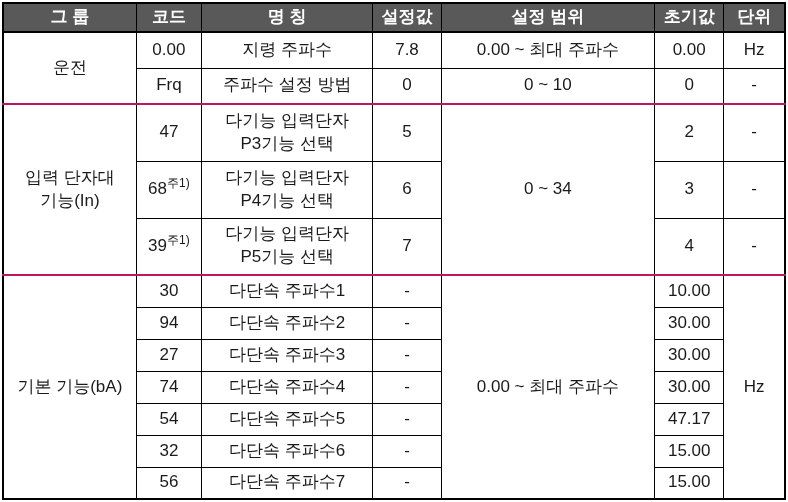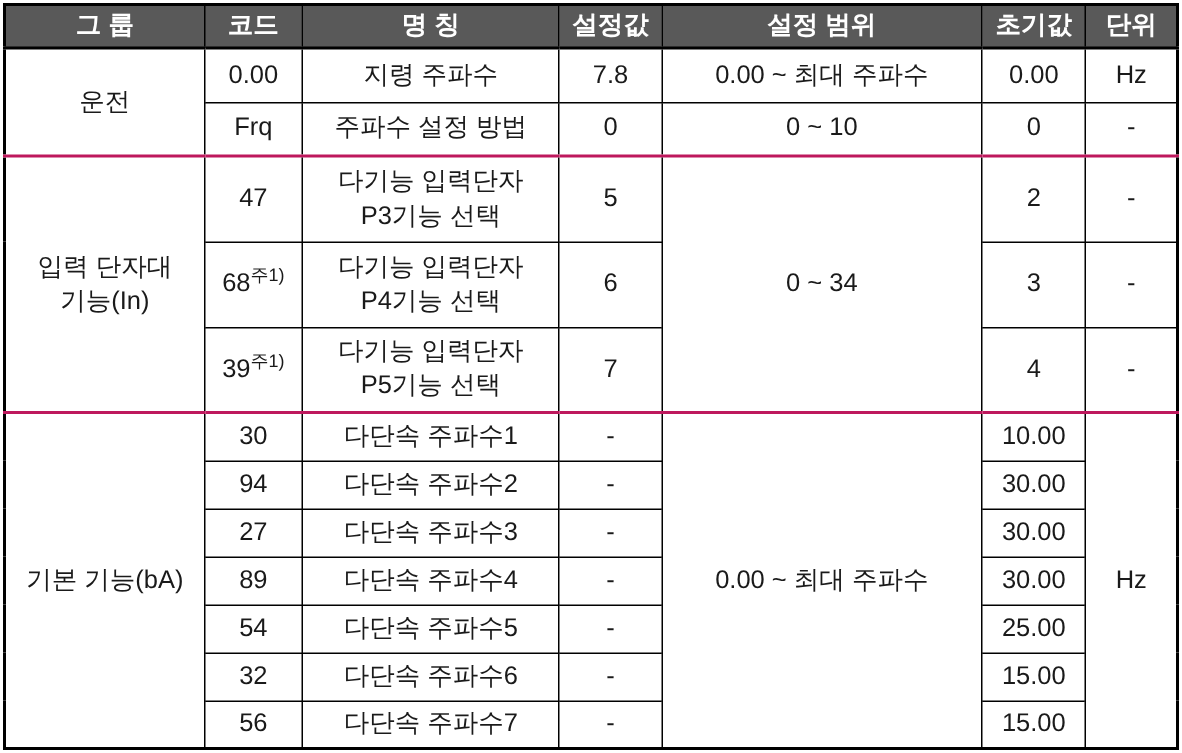--- a/index.html
+++ b/index.html
@@ -128,30 +128,30 @@
         <td>-</td>
         <td>30.00</td>
       </tr>
       <tr class="h-small">
         <td>27</td>
         <td class="name">다단속 주파수3</td>
         <td>-</td>
         <td>30.00</td>
       </tr>
       <tr class="h-small">
-        <td>89</td>
+        <td>74</td>
         <td class="name">다단속 주파수4</td>
         <td>-</td>
         <td>30.00</td>
       </tr>
       <tr class="h-small">
         <td>54</td>
         <td class="name">다단속 주파수5</td>
         <td>-</td>
-        <td>25.00</td>
+        <td>47.17</td>
       </tr>
       <tr class="h-small">
         <td>32</td>
         <td class="name">다단속 주파수6</td>
         <td>-</td>
         <td>15.00</td>
       </tr>
       <tr class="h-small">
         <td>56</td>
         <td class="name">다단속 주파수7</td>

